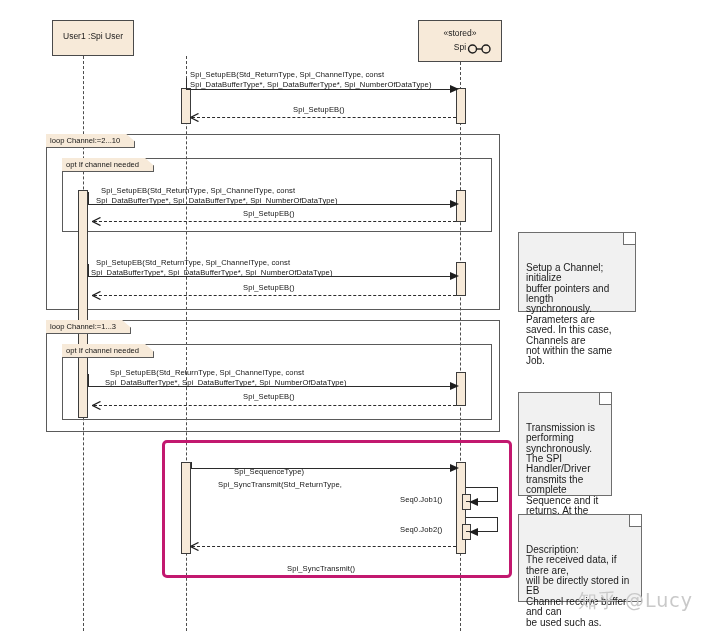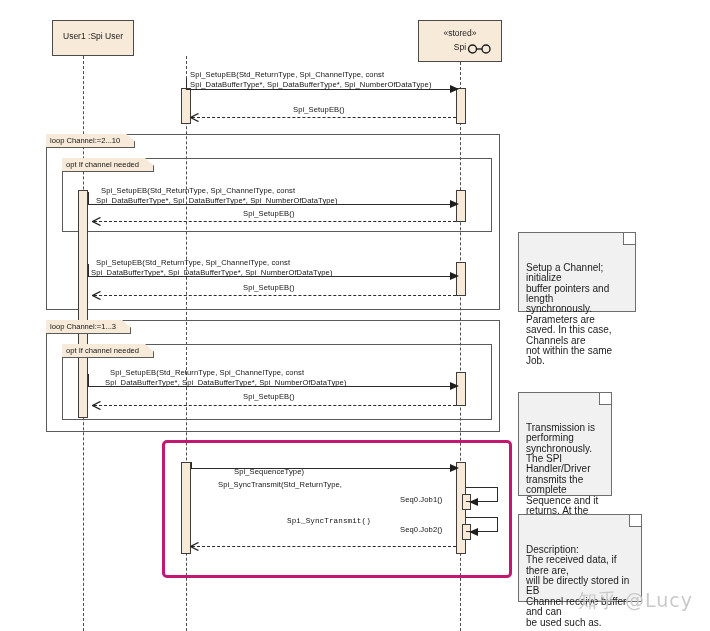--- a/index.html
+++ b/index.html
@@ -271,21 +271,21 @@
   <div class="activation" style="left:462px;top:494px;width:9px;height:16px;"></div>
   <div class="selfmsg" style="left:466px;top:487px;width:32px;height:15px;"></div>
   <div class="arrow-r" style="left:469px;top:497.5px;transform:rotate(180deg);"></div>
   <div class="msg-label" style="left:400px;top:495px;">Seq0.Job1()</div>
 
   <div class="activation" style="left:462px;top:524px;width:9px;height:16px;"></div>
   <div class="selfmsg" style="left:466px;top:517px;width:32px;height:15px;"></div>
   <div class="arrow-r" style="left:469px;top:527.5px;transform:rotate(180deg);"></div>
   <div class="msg-label" style="left:400px;top:525px;">Seq0.Job2()</div>
 
-  <div class="msg-label" style="left:287px;top:516px;font-family:Liberation Mono, monospace;">Spi_SyncTransmit()</div>
+  <div class="msg-label" style="left:287px;top:564px;">Spi_SyncTransmit()</div>
   <div class="msg-line dashed" style="left:192px;top:546px;width:264px;"></div>
   <svg class="arrow-l-open" style="left:190px;top:541.5px;" viewBox="0 0 9 9">
     <polyline points="8.5,0.5 0.5,4.5 8.5,8.5" fill="none" stroke="#1d1d1d" stroke-width="1.3"></polyline>
   </svg>
 
   <div class="note" style="left:518px;top:232px;width:118px;height:80px;">
     <div class="note-fold"></div>
     <span>Setup a Channel; initialize
 buffer pointers and length
 synchronously. Parameters are

